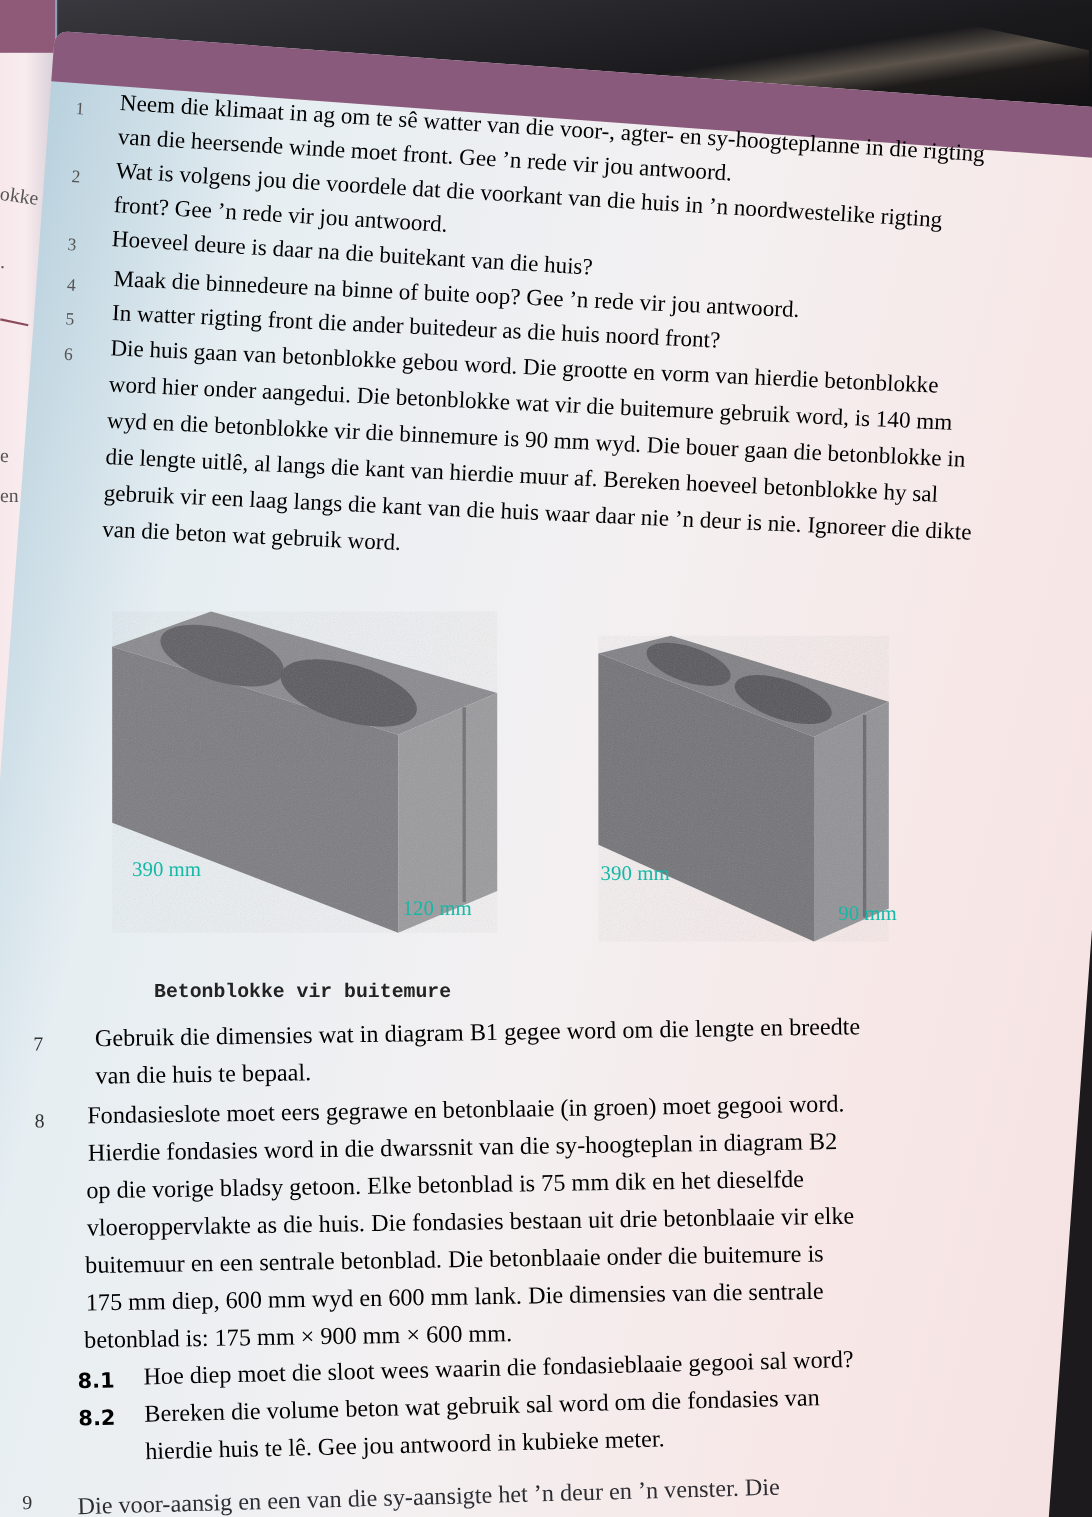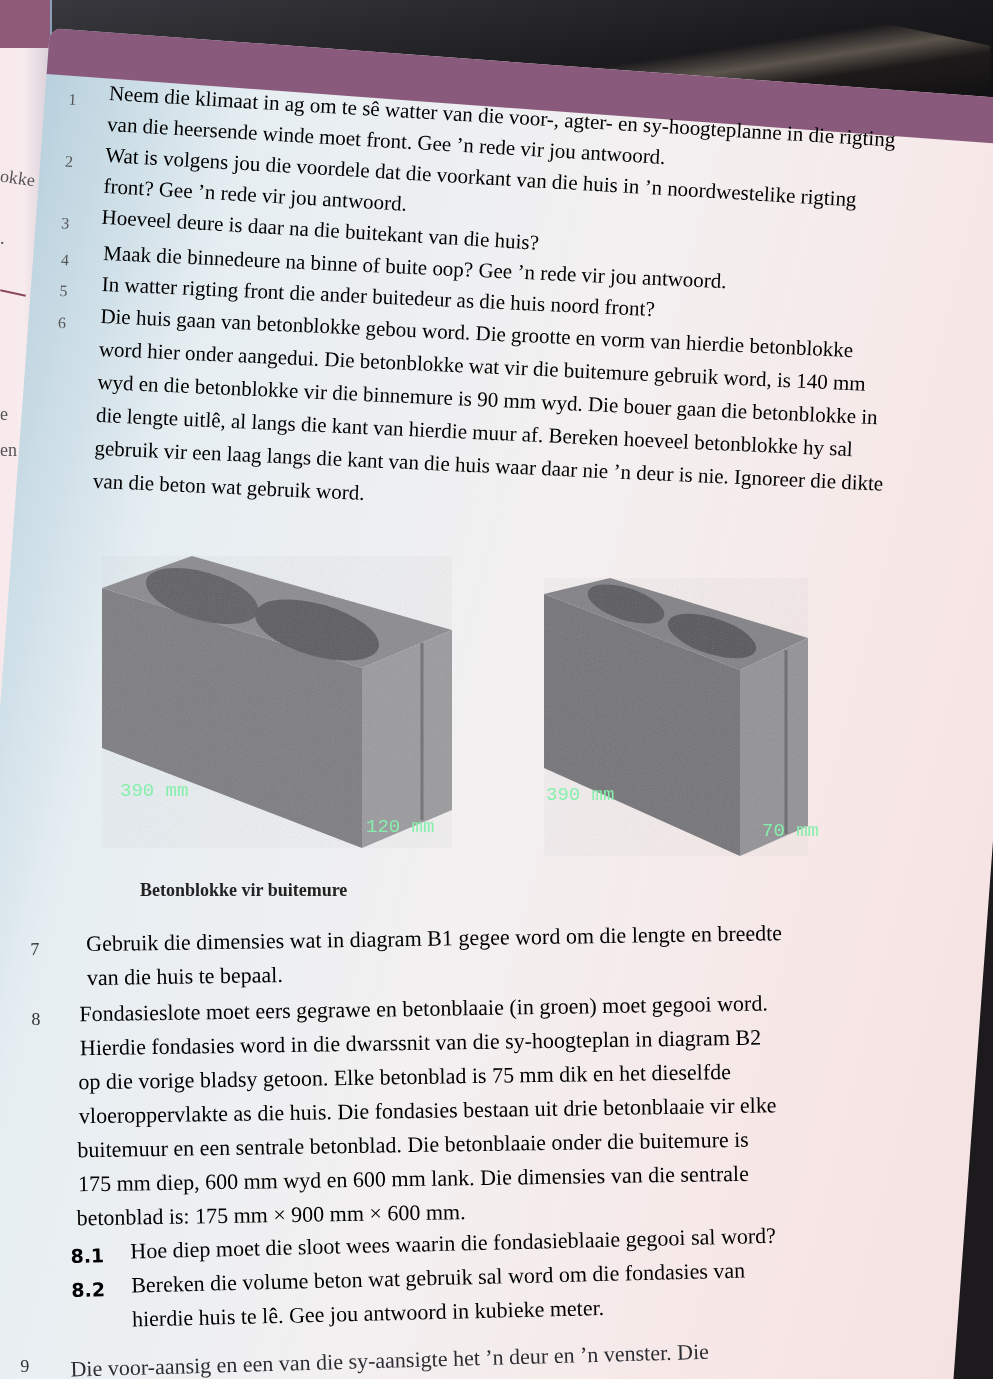--- a/index.html
+++ b/index.html
@@ -54,26 +54,26 @@
     }
     .body-text { display: block; }
 
     .figure {
       position: absolute; left: 92px; top: 548px; width: 800px; height: 380px;
     }
     .block {
       position: absolute;
     }
     .dim {
+      position: absolute; font-family: Liberation Serif, serif;
+      font-size: 19px; color: #14b8a6;
+    }
+    .caption {
       position: absolute; font-family: Liberation Mono, monospace;
-      font-size: 19px; color: #86efac;
-    }
-    .caption {
-      position: absolute; font-family: Liberation Serif, serif;
-      font-size: 18px; font-weight: bold; color: #222;
+      font-size: 18px; font-weight: bold; color: #222; margin-top: 12px;
     }
     .row { position: relative; font-size: 22px; line-height: 34px; }
     .rnum {
       position: absolute; left: 0; top: 0; font-size: 18px; color: #333;
     }
     .rtext { margin-left: 56px; display: block; }
     .snum {
       position: absolute; left: 0; top: 0;
       font-family: "DejaVu Sans", "Liberation Sans", sans-serif; font-weight: bold; font-size: 19px;
     }
@@ -159,21 +159,21 @@
     <svg class="block" style="left:448px;top:28px;" width="280" height="290" viewBox="0 0 280 290">
       <polygon points="4,18 70,2 268,62 200,94" fill="#818185"></polygon>
       <polygon points="4,18 200,94 200,280 4,192" fill="#737377"></polygon>
       <polygon points="200,94 268,62 268,250 200,280" fill="#929296"></polygon>
       <ellipse cx="86" cy="28" rx="40" ry="16" fill="#58585d" transform="rotate(18 86 28)"></ellipse>
       <ellipse cx="172" cy="60" rx="46" ry="18" fill="#55555a" transform="rotate(18 172 60)"></ellipse>
       <line x1="246" y1="74" x2="246" y2="258" stroke="#68686c" stroke-width="3"></line>
       <rect x="4" y="2" width="264" height="278" fill="#999" filter="url(#grain)" opacity="0.6"></rect>
     </svg>
     <span class="dim" style="left:454px;top:236px;">390 mm</span>
-    <span class="dim" style="left:670px;top:272px;">70 mm</span>
+    <span class="dim" style="left:670px;top:272px;">90 mm</span>
   </div>
 
   <div style="position:absolute;left:30px;top:928px;width:920px;transform:rotate(-0.9deg);transform-origin:0 0;">
     <div class="row">
       <span class="rnum" style="top:4px;">7</span>
       <span class="rtext">Gebruik die dimensies wat in diagram B1 gegee word om die lengte en breedte</span>
       <span class="rtext">van die huis te bepaal.</span>
     </div>
     <div class="row" style="margin-top:2px;">
       <span class="rnum" style="top:4px;">8</span>

